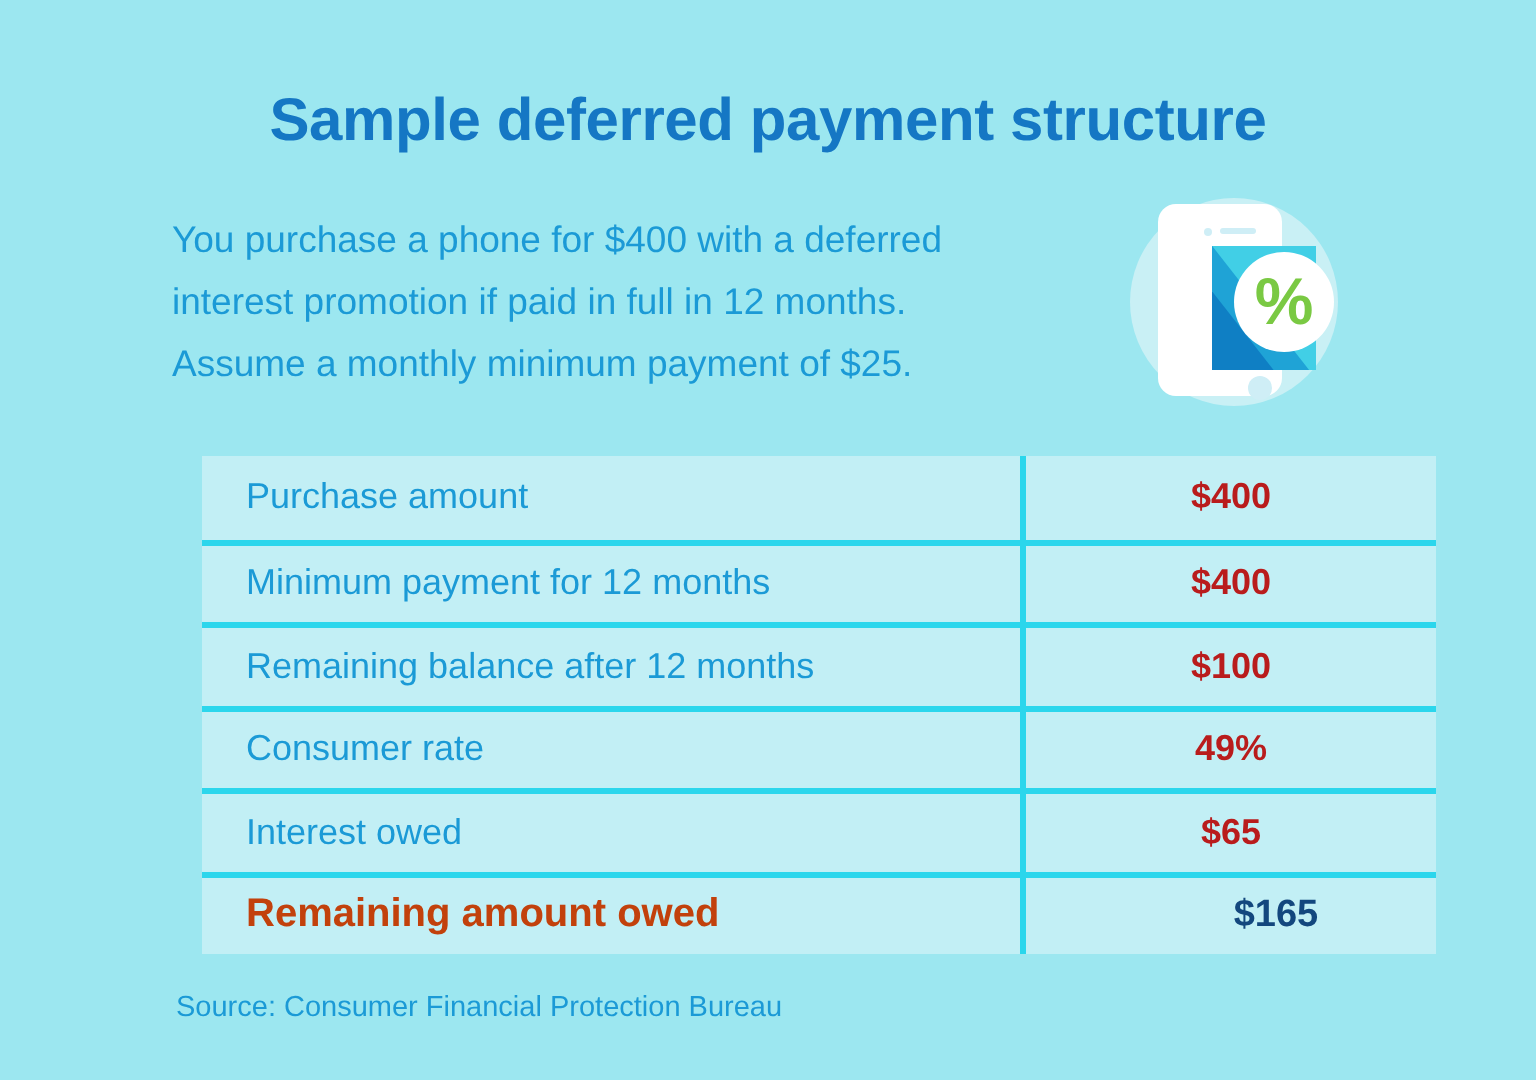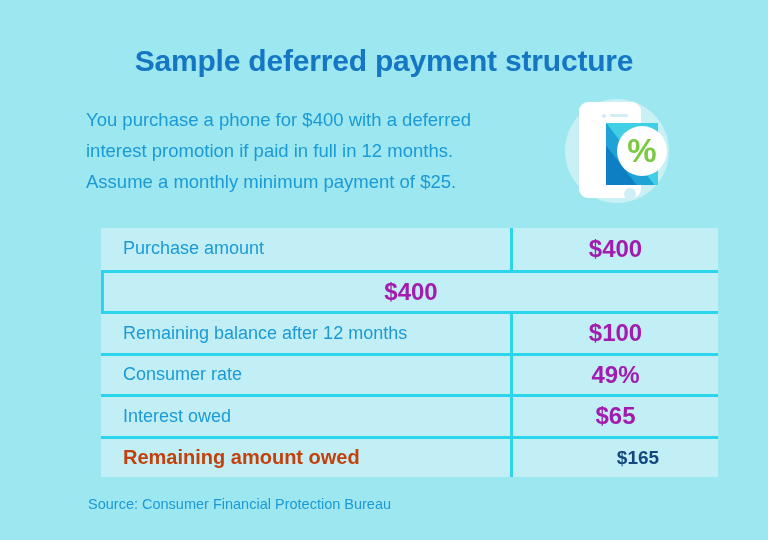--- a/index.html
+++ b/index.html
@@ -175,23 +175,23 @@
     white-space: nowrap;
   }
   .cell-value {
     flex: 1;
     box-sizing: border-box;
     border-left: 3px solid #2bd6ec;
     height: 100%;
     display: flex;
     align-items: center;
     justify-content: center;
-    font-size: 24px;
-    font-weight: bold;
-    color: #a21caf;
+    font-size: 18px;
+    font-weight: bold;
+    color: #b91c1c;
   }
   .row.total .cell-label {
     font-weight: bold;
     color: #c2410c;
     font-size: 20px;
   }
   .row.total .cell-value {
     color: #13477e;
     font-size: 19px;
     padding-left: 45px;
@@ -235,20 +235,21 @@
   </div>
 
   <div class="table">
 
     <div class="row first">
       <div class="cell-label">Purchase amount</div>
       <div class="cell-value">$400</div>
     </div>
 
     <div class="row">
+      <div class="cell-label">Minimum payment for 12 months</div>
       <div class="cell-value">$400</div>
     </div>
 
     <div class="row">
       <div class="cell-label">Remaining balance after 12 months</div>
       <div class="cell-value">$100</div>
     </div>
 
     <div class="row">
       <div class="cell-label">Consumer rate</div>

